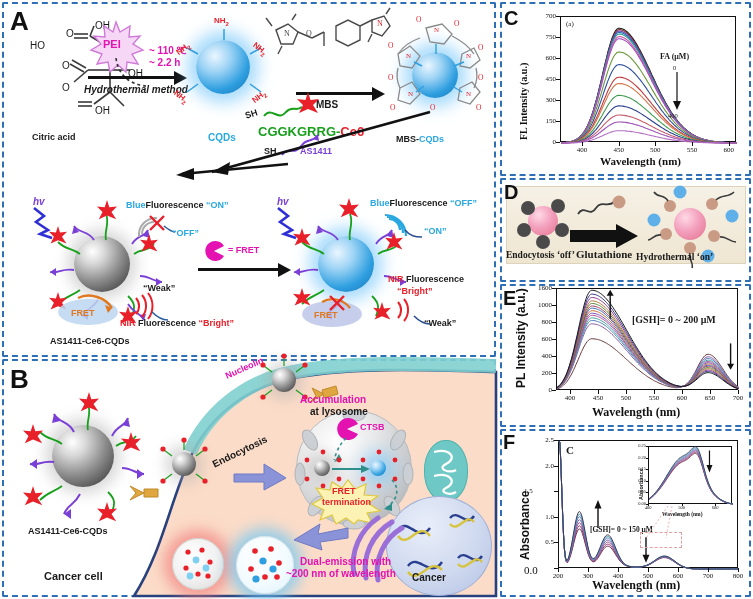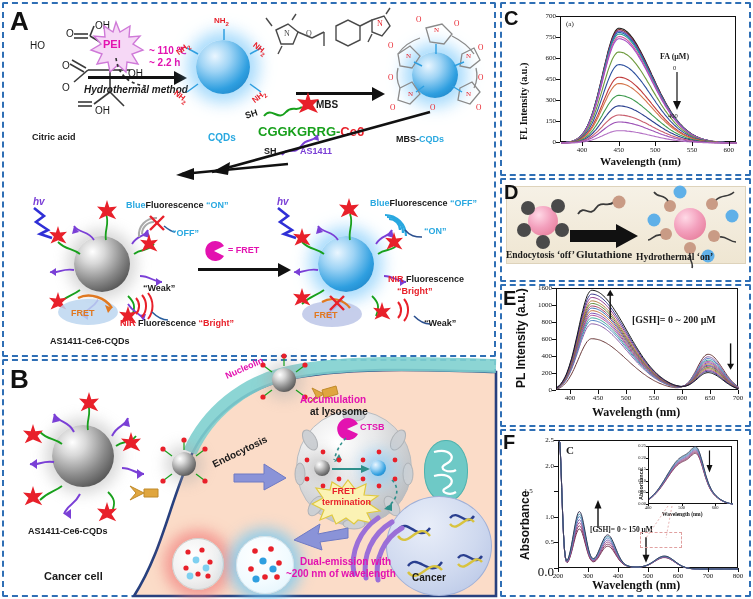--- a/index.html
+++ b/index.html
@@ -872,21 +872,21 @@
       <div class="ticklabel" style="left: 607px; top: 572px; font-size: 7px; width: 22px; text-align: center;">400</div>
       <div class="tick" style="left: 648px; top: 568px; width: 1px; height: 4px;"></div>
       <div class="ticklabel" style="left: 637px; top: 572px; font-size: 7px; width: 22px; text-align: center;">500</div>
       <div class="tick" style="left: 678px; top: 568px; width: 1px; height: 4px;"></div>
       <div class="ticklabel" style="left: 667px; top: 572px; font-size: 7px; width: 22px; text-align: center;">600</div>
       <div class="tick" style="left: 708px; top: 568px; width: 1px; height: 4px;"></div>
       <div class="ticklabel" style="left: 697px; top: 572px; font-size: 7px; width: 22px; text-align: center;">700</div>
       <div class="tick" style="left: 738px; top: 568px; width: 1px; height: 4px;"></div>
       <div class="ticklabel" style="left: 727px; top: 572px; font-size: 7px; width: 22px; text-align: center;">800</div>
       <div class="tick" style="left: 554px; top: 568px; width: 4px; height: 1px;"></div>
-      <div class="ticklabel" style="left: 524px; top: 564px; font-size: 13px; width: 30px; text-align: right;">0.0</div>
+      <div class="ticklabel" style="left: 524px; top: 564px; font-size: 11px; width: 30px; text-align: left;">0.0</div>
       <div class="tick" style="left: 554px; top: 542.4px; width: 4px; height: 1px;"></div>
       <div class="ticklabel" style="left: 524px; top: 538.4px; font-size: 7px; width: 30px; text-align: right;">0.5</div>
       <div class="tick" style="left: 554px; top: 516.8px; width: 4px; height: 1px;"></div>
       <div class="ticklabel" style="left: 524px; top: 512.8px; font-size: 7px; width: 30px; text-align: right;">1.0</div>
       <div class="tick" style="left: 554px; top: 491.2px; width: 4px; height: 1px;"></div>
       <div class="ticklabel" style="left: 524px; top: 487.2px; font-size: 7px; width: 30px; text-align: left;">1.5</div>
       <div class="tick" style="left: 554px; top: 465.6px; width: 4px; height: 1px;"></div>
       <div class="ticklabel" style="left: 524px; top: 461.6px; font-size: 7px; width: 30px; text-align: right;">2.0</div>
       <div class="tick" style="left: 554px; top: 440px; width: 4px; height: 1px;"></div>
       <div class="ticklabel" style="left: 524px; top: 436px; font-size: 7px; width: 30px; text-align: right;">2.5</div>

